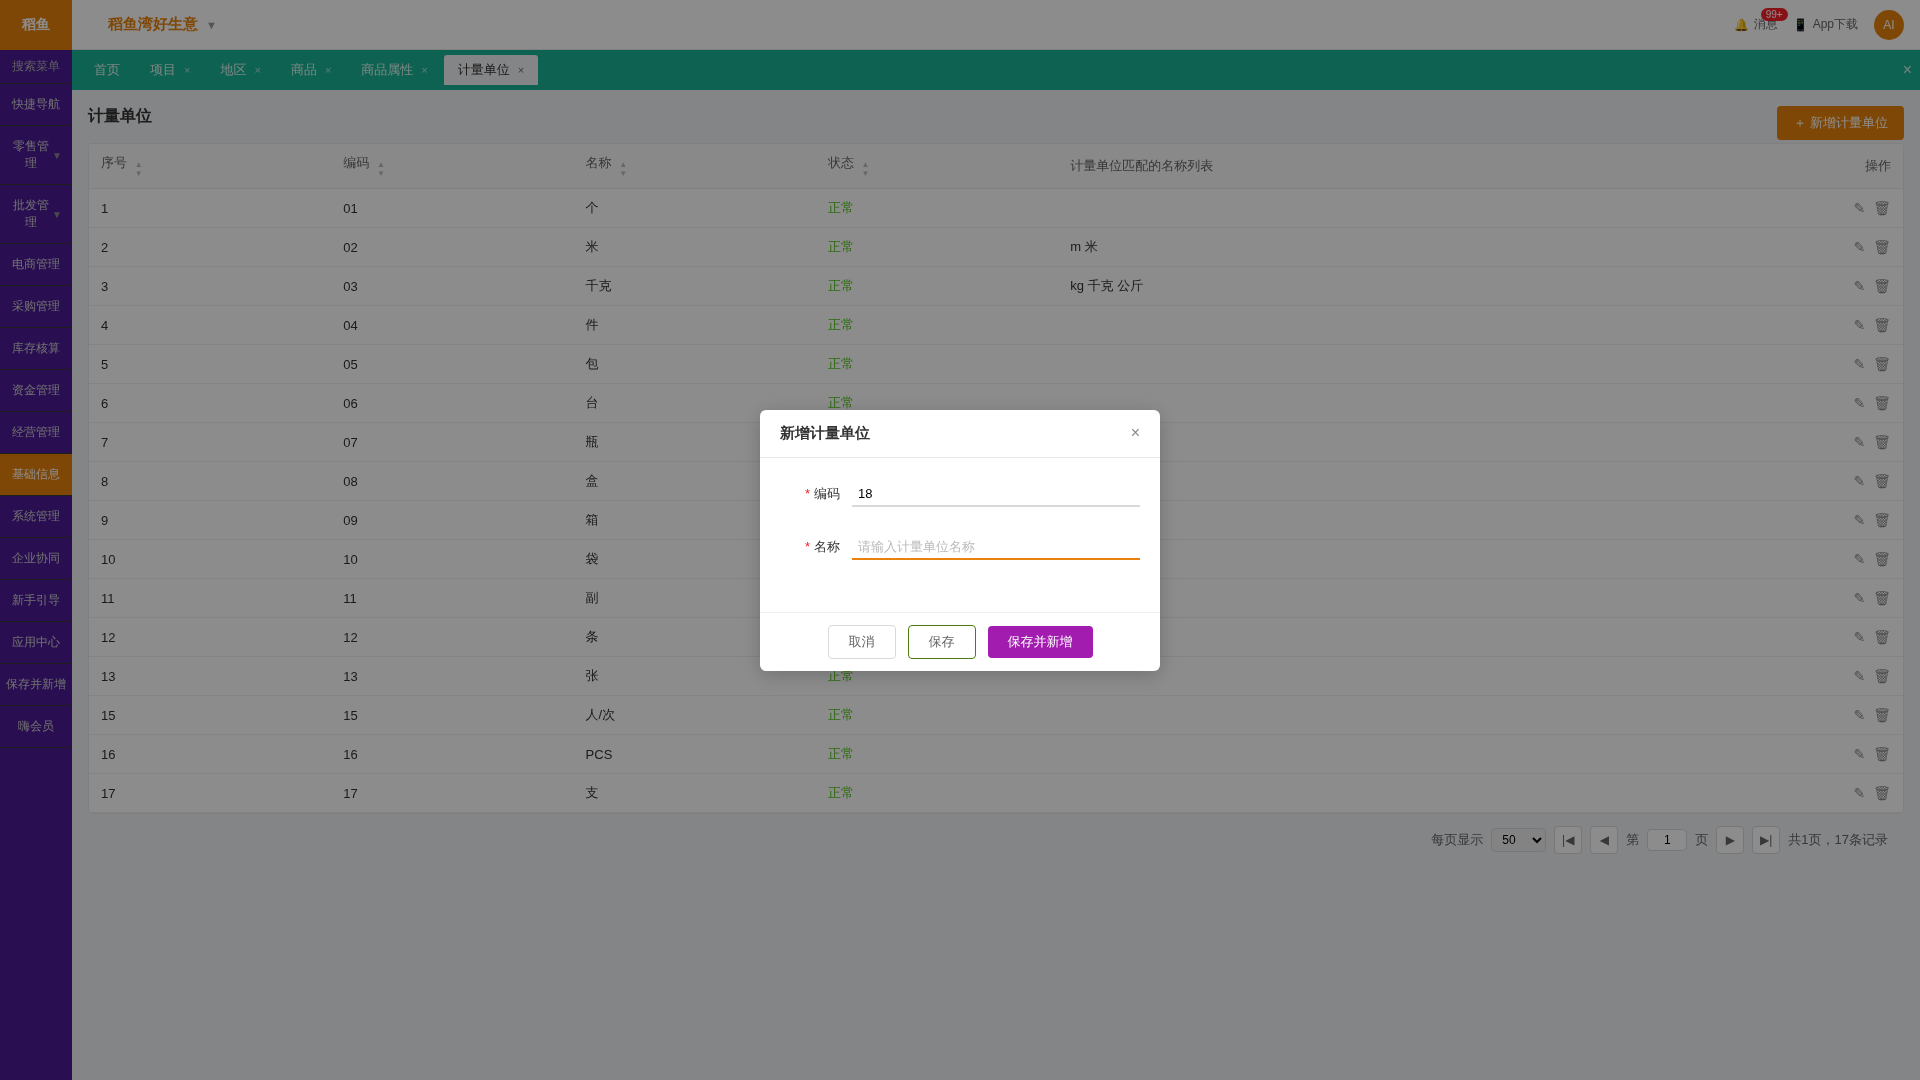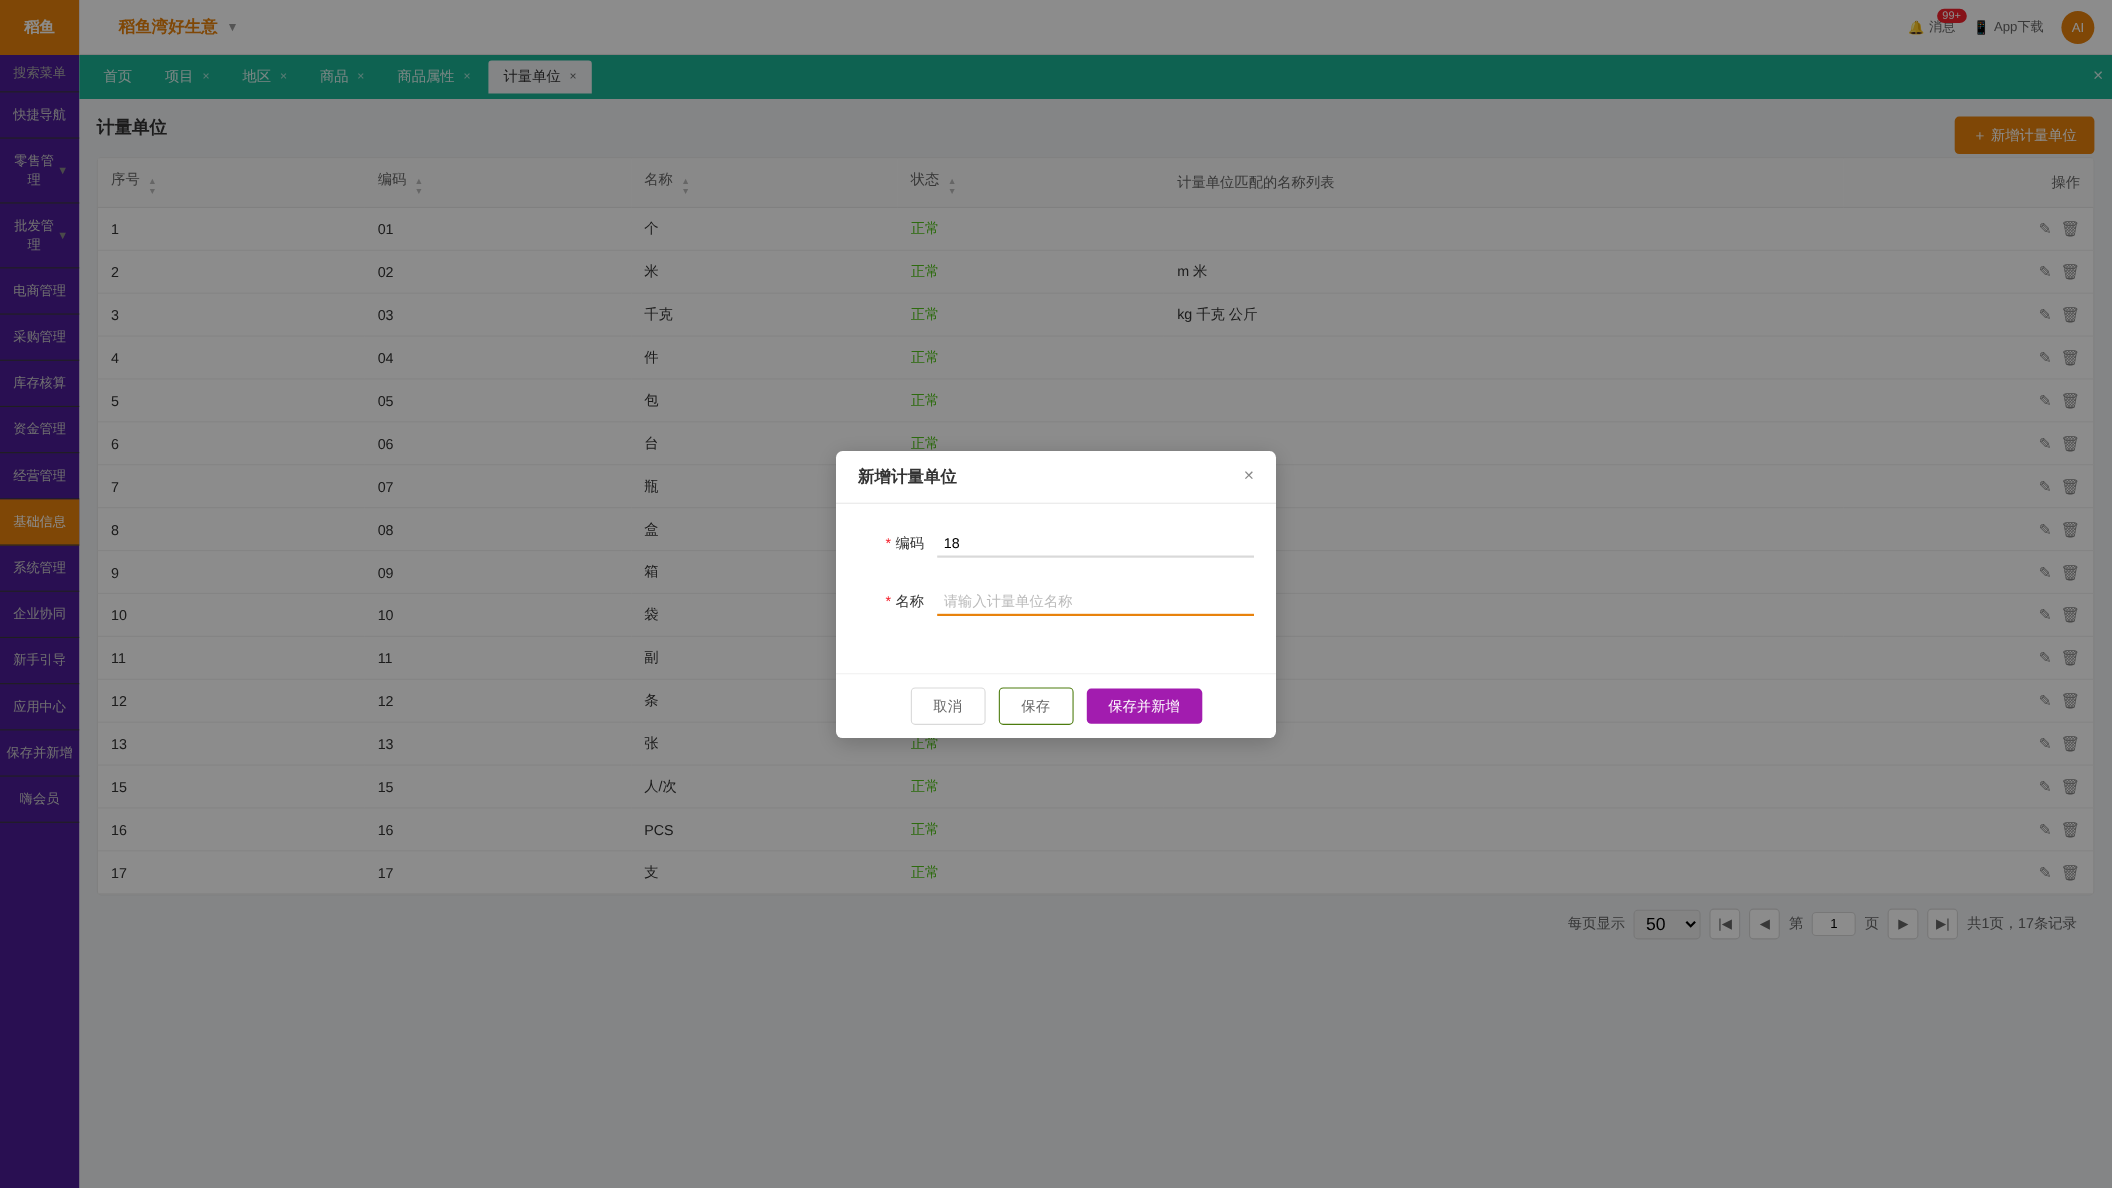--- a/index.html
+++ b/index.html
@@ -49,21 +49,21 @@
     thead th { background: #fafafa; padding: 10px 12px; text-align: left; color: #666; font-weight: normal; border-bottom: 1px solid #e8e8e8; white-space: nowrap; }
     thead th .sort-icons { display: inline-flex; flex-direction: column; margin-left: 4px; font-size: 8px; color: #bbb; }
     tbody tr { border-bottom: 1px solid #f0f0f0; }
     tbody td { padding: 10px 12px; color: #333; }
     .status-normal { color: #52c41a; }
     .action-icons { display: flex; gap: 8px; justify-content: flex-end; }
     .action-icon { color: #888; cursor: pointer; font-size: 14px; }
 
     
     .pagination { display: flex; align-items: center; justify-content: flex-end; padding: 12px 16px; gap: 8px; font-size: 13px; color: #666; }
-    .page-size-select { border: 1px solid #d9d9d9; border-radius: 4px; padding: 3px 6px; font-size: 16px; }
+    .page-size-select { border: 1px solid #d9d9d9; border-radius: 4px; padding: 3px 6px; font-size: 12px; }
     .page-btn { width: 28px; height: 28px; border: 1px solid #d9d9d9; border-radius: 4px; background: white; cursor: pointer; display: flex; align-items: center; justify-content: center; font-size: 12px; color: #666; }
     .page-input { width: 40px; border: 1px solid #d9d9d9; border-radius: 4px; text-align: center; padding: 3px; font-size: 12px; }
 
     
     .modal-overlay { position: fixed; top: 0; left: 0; right: 0; bottom: 0; background: rgba(0,0,0,0.45); display: flex; align-items: center; justify-content: center; z-index: 1000; }
     .modal { background: white; border-radius: 6px; width: 400px; box-shadow: 0 4px 20px rgba(0,0,0,0.2); overflow: hidden; }
     .modal-header { padding: 14px 20px; border-bottom: 1px solid #e8e8e8; display: flex; align-items: center; justify-content: space-between; }
     .modal-title { font-size: 15px; font-weight: bold; color: #333; }
     .modal-close { cursor: pointer; color: #888; font-size: 16px; line-height: 1; }
     .modal-body { padding: 24px 20px; }

